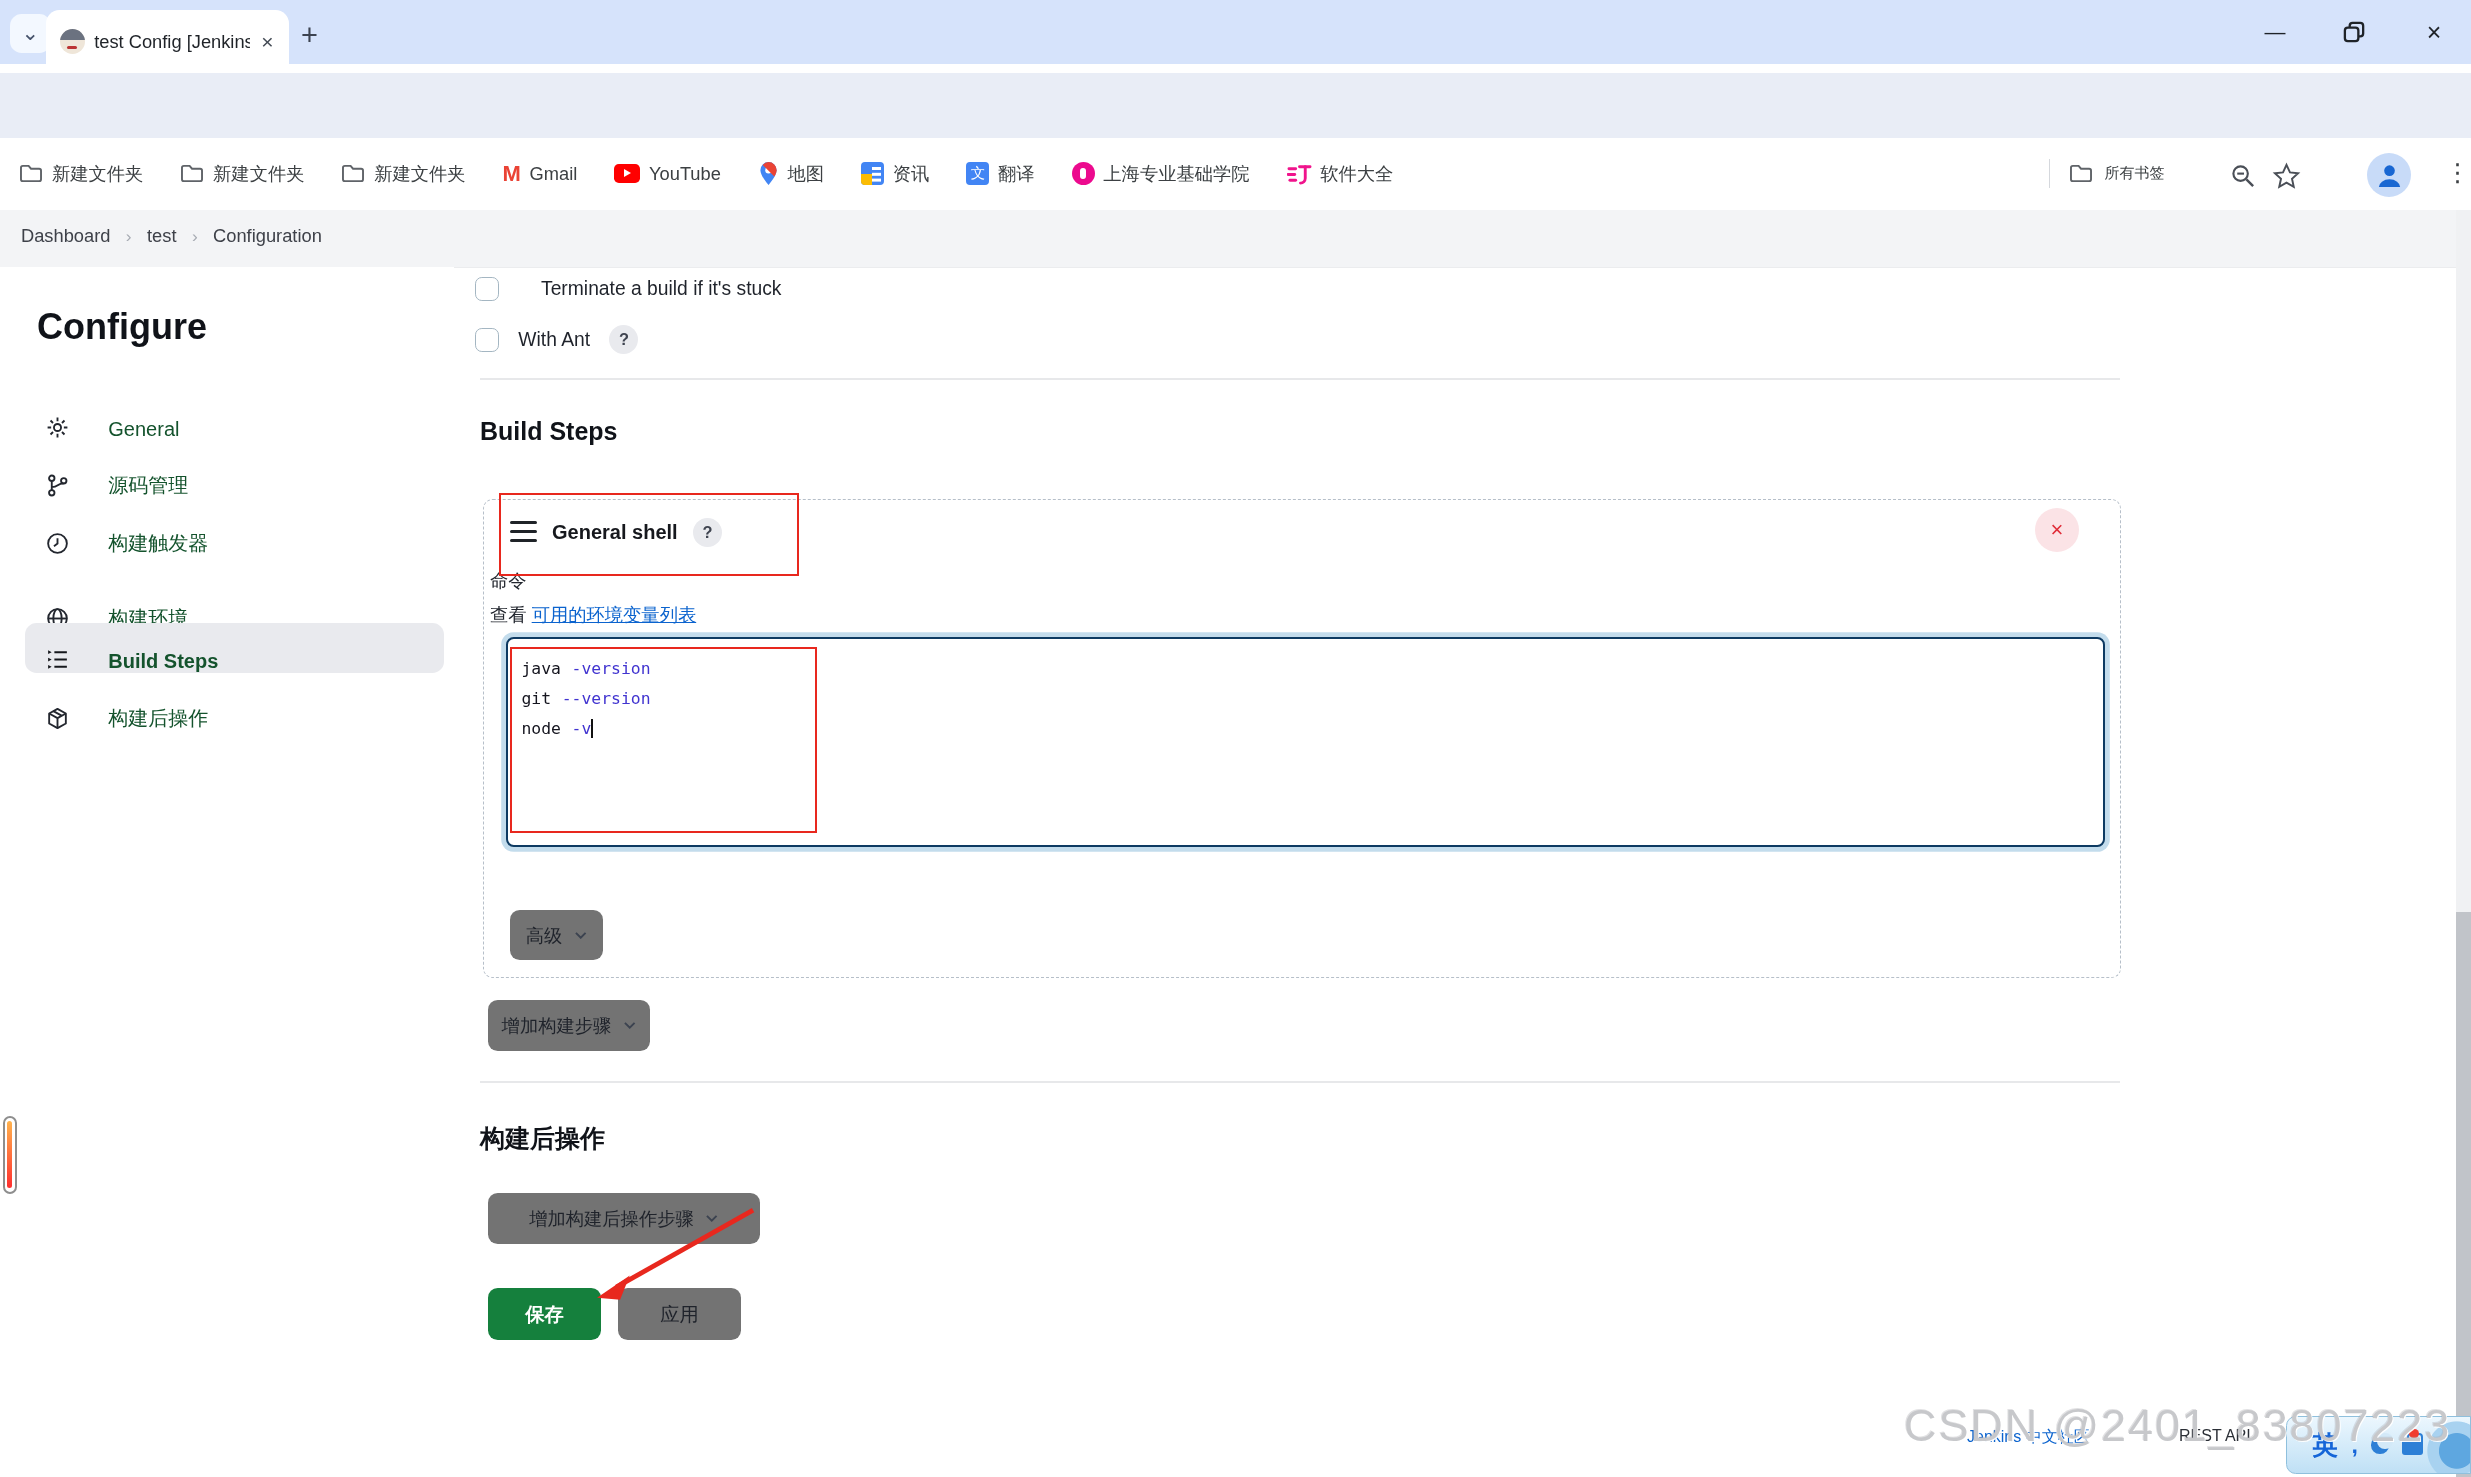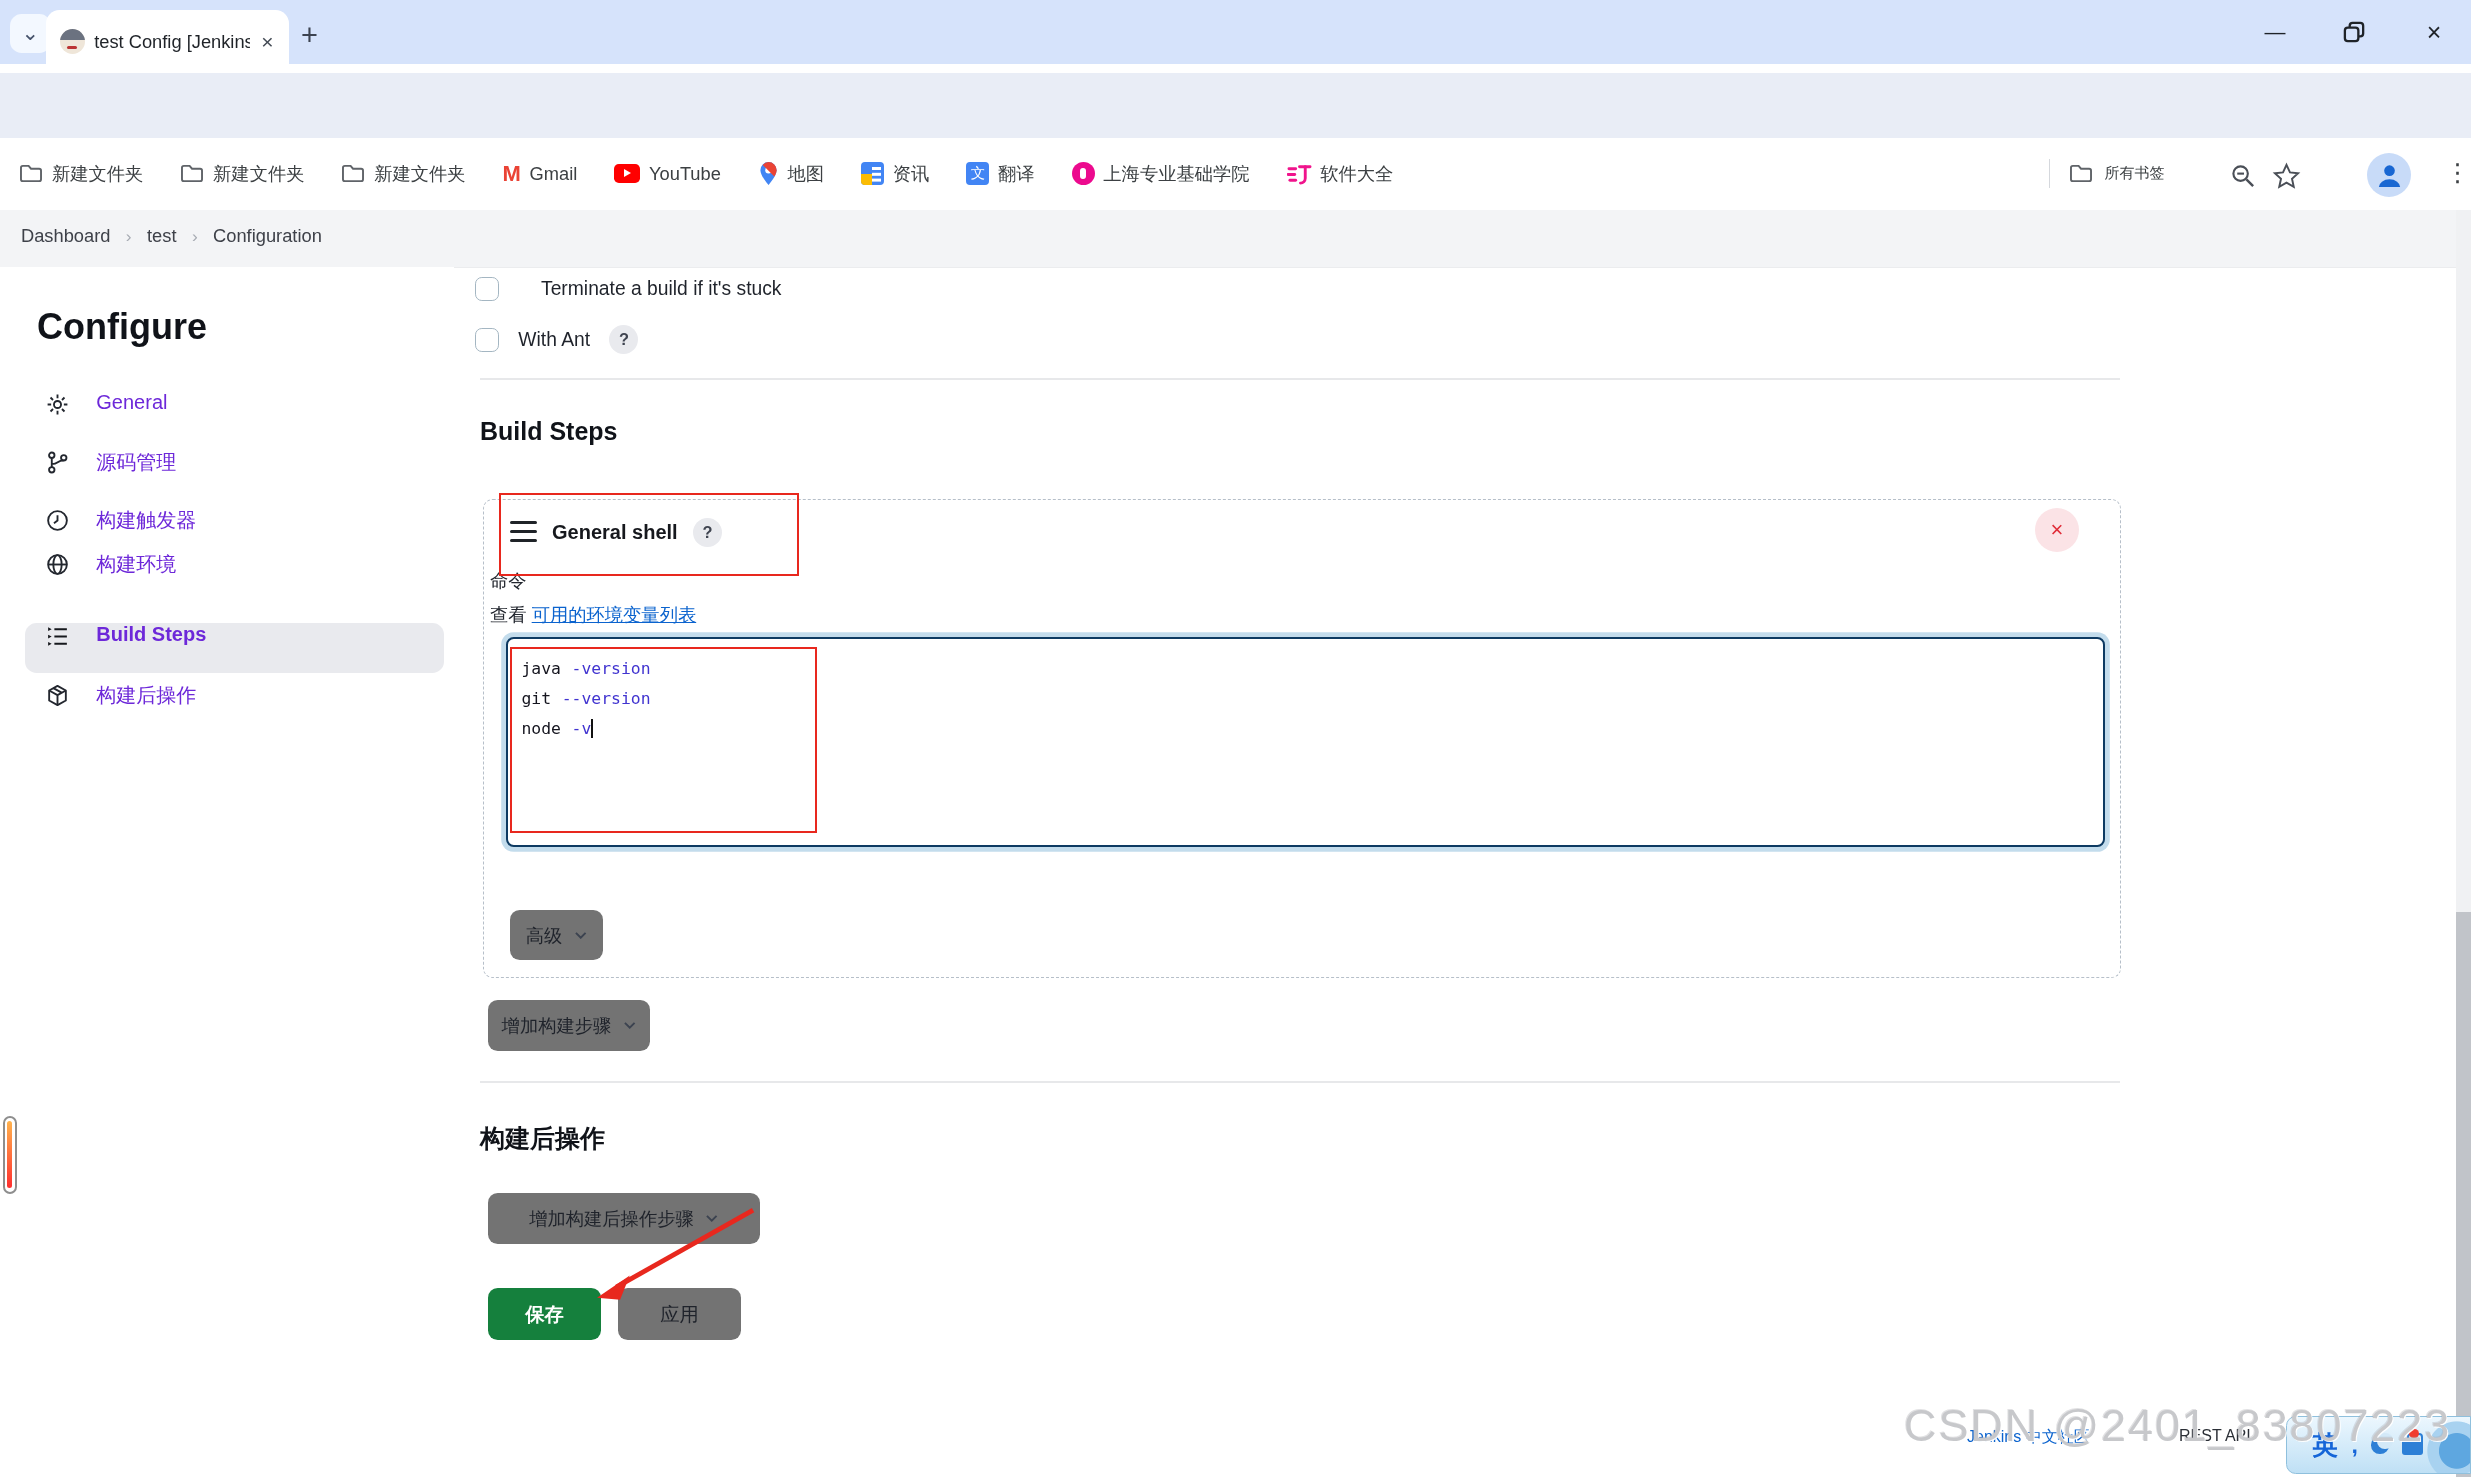--- a/index.html
+++ b/index.html
@@ -51,21 +51,21 @@
   .school-icon::after { content:""; position:absolute; left:8.7px; top:5.8px; width:5.8px; height:11.6px; background:#fff; border-radius:2.9px; }
 
   .crumb { display:flex; align-items:center; gap:15.4px; padding:15.4px 0 0 21px; font-size:18.3px; color:#3e4149; }
   .crumb-sep { color:#a7abb3; font-size:17.4px; }
   .crumb-ghost { left:480px; top:218px; width:436px; height:46px; background:rgba(255,255,255,.6); border-radius:23px; }
 
   
   #sidebar { left:0; top:267px; width:454px; height:1210px; background:#fff; }
   .cfg-title { padding:39px 0 0 37px; font-size:36px; font-weight:bold; color:#101319; }
   .side-item { position:absolute; left:25px; width:419px; height:50px; border-radius:11.6px;
-    display:flex; align-items:flex-start; gap:25px; padding-left:19.3px; font-size:20px; color:#6d28d9; }
+    display:flex; align-items:flex-end; gap:37px; padding-left:19.3px; font-size:20px; color:#14532d; }
   .side-item.active { background:#e9eaee; font-weight:bold; }
   .side-icon { width:27px; height:27px; display:flex; align-items:center; justify-content:center; }
 
   
   .chk-row { display:flex; align-items:center; gap:19.3px; font-size:19.3px; color:#1f232b; }
   .chk { width:24px; height:24px; border:1.9px solid #a4b6c2; border-radius:6.8px; background:#fff; }
   .help-badge { width:29px; height:29px; border-radius:50%; background:#e9eaee; color:#3f4450;
     font-size:16.4px; font-weight:bold; display:flex; align-items:center; justify-content:center; }
   .hr { height:1.9px; background:#e7e8ea; }
   .h2 { font-size:25px; font-weight:bold; color:#101319; }
@@ -298,21 +298,21 @@
     <span class="side-icon">
         <svg width="25" height="25" viewBox="0 0 24 24">
           <g stroke="#23272f" fill="none" stroke-width="1.8">
             <circle cx="12" cy="12" r="9"></circle>
             <path d="M12 7v5l-3.4 2.6"></path>
           </g>
         </svg>
       </span>
     <span>构建触发器</span>
   </div>
-  <div class="side-item" style="top:284px;">
+  <div class="side-item" style="top:315px;">
     <span class="side-icon">
         <svg width="25" height="25" viewBox="0 0 24 24">
           <g stroke="#23272f" fill="none" stroke-width="1.8">
             <circle cx="12" cy="12" r="9"></circle>
             <ellipse cx="12" cy="12" rx="4" ry="9"></ellipse>
             <path d="M3 12h18"></path>
           </g>
         </svg>
       </span>
     <span>构建环境</span>

